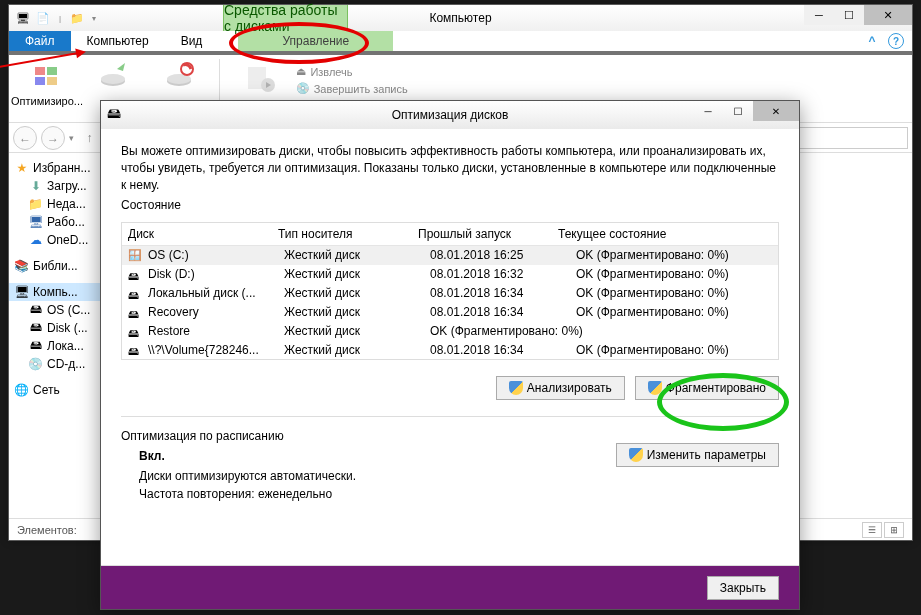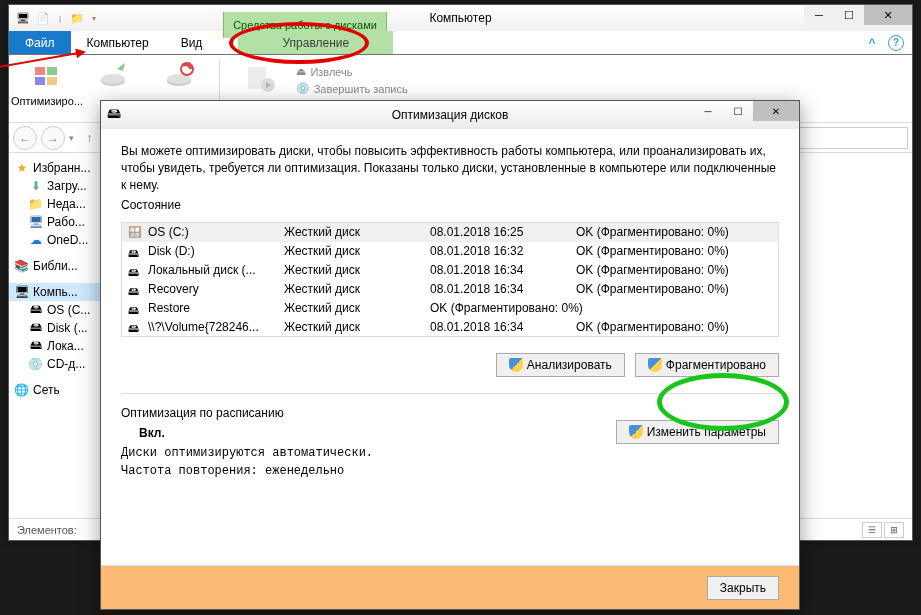--- a/index.html
+++ b/index.html
@@ -4,27 +4,27 @@
 <style>
 * { margin: 0; padding: 0; box-sizing: border-box; font-family: 'Segoe UI', Tahoma, sans-serif; }
 body { background: #1a1a1a; width: 921px; height: 615px; position: relative; overflow: hidden; }
 
 
 .explorer-window { position: absolute; left: 8px; top: 4px; width: 905px; height: 537px; background: #fff; border: 1px solid #5a5a5a; box-shadow: 0 0 8px rgba(0,0,0,0.3); }
 .titlebar { height: 26px; background: linear-gradient(to bottom, #fff, #f0f0f0); display: flex; align-items: center; position: relative; }
 .qat { display: flex; align-items: center; padding-left: 6px; gap: 4px; }
 .qat-icon { width: 16px; height: 16px; display: inline-flex; align-items: center; justify-content: center; font-size: 11px; }
 .qat-divider { width: 10px; text-align: center; color: #888; font-size: 8px; }
-.contextual-tab { position: absolute; left: 214px; top: 0; width: 164px; height: 26px; background: #b3e0a5; color: #0a5800; font-size: 11px; display: flex; align-items: center; justify-content: center; border-left: 1px solid #7ac060; border-right: 1px solid #7ac060; margin-top: 7px; }
+.contextual-tab { position: absolute; left: 214px; top: 0; width: 125px; height: 26px; background: #b3e0a5; color: #0a5800; font-size: 14px; display: flex; align-items: center; justify-content: center; border-left: 1px solid #7ac060; border-right: 1px solid #7ac060; }
 .titlebar-title { position: absolute; left: 50%; transform: translateX(-50%); font-size: 12px; color: #000; }
 .window-controls { position: absolute; right: 0; top: 0; display: flex; }
 .win-btn { width: 30px; height: 20px; display: flex; align-items: center; justify-content: center; font-size: 11px; background: #f0f0f0; border: none; cursor: pointer; }
 .win-btn.close { width: 48px; background: #c0c0c0; }
 
-.ribbon-tabs { height: 24px; display: flex; border-bottom: 1px solid #737373; position: relative; }
+.ribbon-tabs { height: 24px; display: flex; border-bottom: 4px solid #737373; position: relative; }
 .ribbon-tab { padding: 0 16px; font-size: 12px; display: flex; align-items: center; cursor: pointer; color: #000; }
 .ribbon-tab.file { background: #1979ca; color: #fff; }
 .ribbon-tab.active { background: #b3e0a5; color: #404040; }
 .ribbon-help { position: absolute; right: 8px; display: flex; gap: 8px; align-items: center; height: 100%; }
 .ribbon-help span { width: 16px; height: 16px; display: flex; align-items: center; justify-content: center; border: 1px solid #3399dd; border-radius: 50%; color: #3399dd; font-size: 10px; font-weight: bold; }
 
 .ribbon-content { height: 68px; background: #fff; border-bottom: 1px solid #ddd; display: flex; align-items: flex-start; padding: 4px 8px; gap: 6px; }
 .ribbon-btn { display: flex; flex-direction: column; align-items: center; width: 60px; font-size: 11px; cursor: pointer; padding: 2px; }
 .ribbon-icon { width: 32px; height: 32px; display: flex; align-items: center; justify-content: center; font-size: 24px; margin-bottom: 2px; }
 .ribbon-side { display: flex; flex-direction: column; gap: 4px; padding-top: 6px; font-size: 11px; color: #888; }
@@ -76,24 +76,24 @@
 .col-status { flex: 1; }
 
 .dlg-buttons { display: flex; justify-content: flex-end; gap: 10px; margin-top: 16px; }
 .std-btn { padding: 4px 12px; font-size: 12px; background: #f0f0f0; border: 1px solid #aaa; cursor: pointer; display: inline-flex; align-items: center; gap: 4px; }
 .shield { width: 14px; height: 14px; display: inline-block; background: linear-gradient(135deg, #4a90d9 0 50%, #ffd24c 50% 100%); border-radius: 2px 2px 50% 50%; }
 
 .separator { height: 1px; background: #ddd; margin: 16px 0 12px; }
 
 .schedule { font-size: 12px; }
 .schedule-on { font-weight: bold; margin: 6px 0 6px 18px; }
-.schedule-line { margin-bottom: 4px; font-family: Liberation Mono, monospace; }
+.schedule-line { margin-left: 18px; margin-bottom: 4px; }
 .schedule-btn { float: right; }
 
-.dlg-footer { position: absolute; bottom: 0; left: 0; right: 0; height: 44px; background: #fdba74; border-top: 1px solid #ddd; display: flex; justify-content: flex-end; align-items: center; padding: 0 20px; }
+.dlg-footer { position: absolute; bottom: 0; left: 0; right: 0; height: 44px; background: #701a75; border-top: 1px solid #ddd; display: flex; justify-content: flex-end; align-items: center; padding: 0 20px; }
 
 
 .green-ellipse { position: absolute; left: 556px; top: 272px; width: 132px; height: 58px; border: 5px solid #1ac41a; border-radius: 50%; pointer-events: none; z-index: 20; }
 </style>
 </head>
 <body>
 
 <div class="explorer-window">
   <div class="titlebar">
     <div class="qat">
@@ -266,20 +266,26 @@
       <button class="dlg-btn">☐</button>
       <button class="dlg-btn close">✕</button>
     </div>
   </div>
 
   <div class="dlg-body">
     <div class="dlg-desc">Вы можете оптимизировать диски, чтобы повысить эффективность работы компьютера, или проанализировать их, чтобы увидеть, требуется ли оптимизация. Показаны только диски, установленные в компьютере или подключенные к нему.</div>
     <div class="dlg-section">Состояние</div>
 
     <div class="disk-table">
+      <div class="disk-header">
+        <div class="col-disk">Диск</div>
+        <div class="col-type">Тип носителя</div>
+        <div class="col-last">Прошлый запуск</div>
+        <div class="col-status">Текущее состояние</div>
+      </div>
       <div id="disk-rows">
           <div class="disk-row selected">
             <div class="col-disk"><span class="disk-cell-icon">🪟</span><span>OS (C:)</span></div>
             <div class="col-type">Жесткий диск</div>
             <div class="col-last">08.01.2018 16:25</div>
             <div class="col-status">OK (Фрагментировано: 0%)</div>
           </div>
           <div class="disk-row">
             <div class="col-disk"><span class="disk-cell-icon">🖴</span><span>Disk (D:)</span></div>
             <div class="col-type">Жесткий диск</div>

